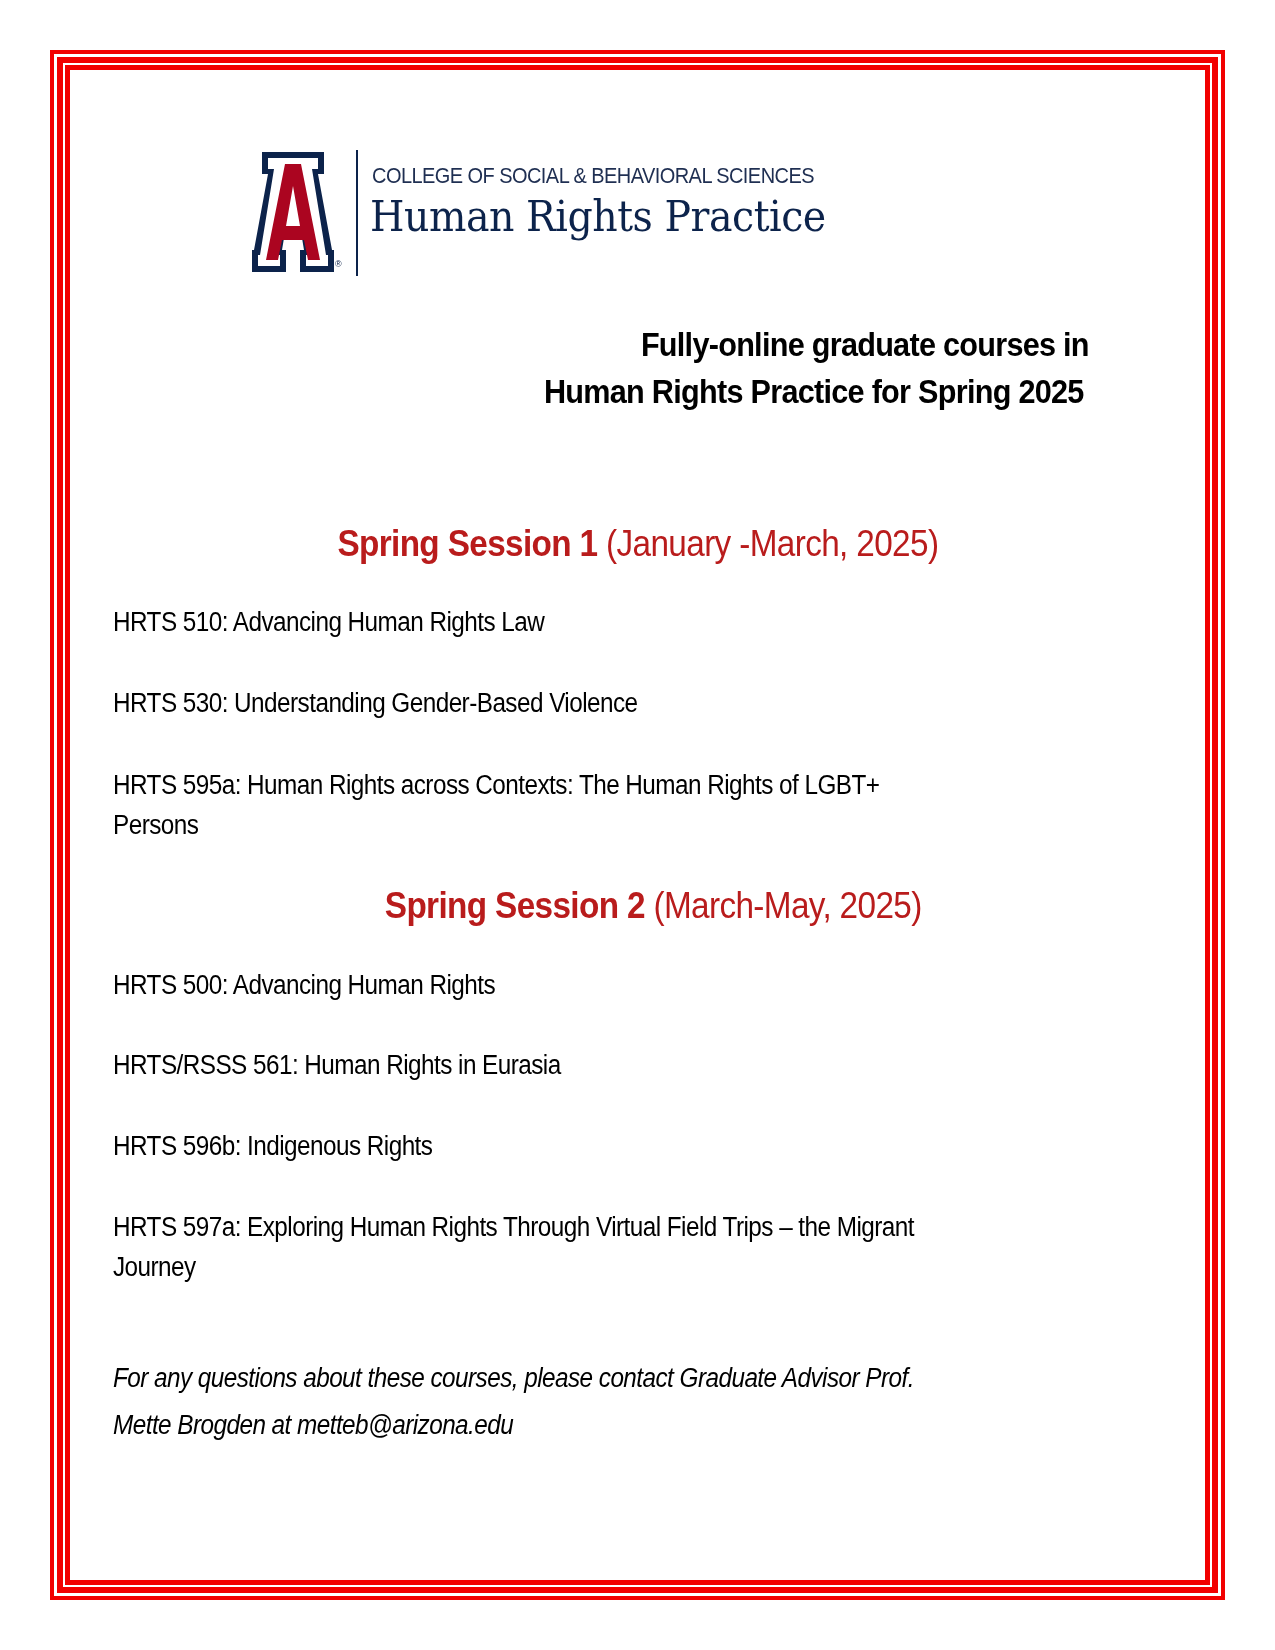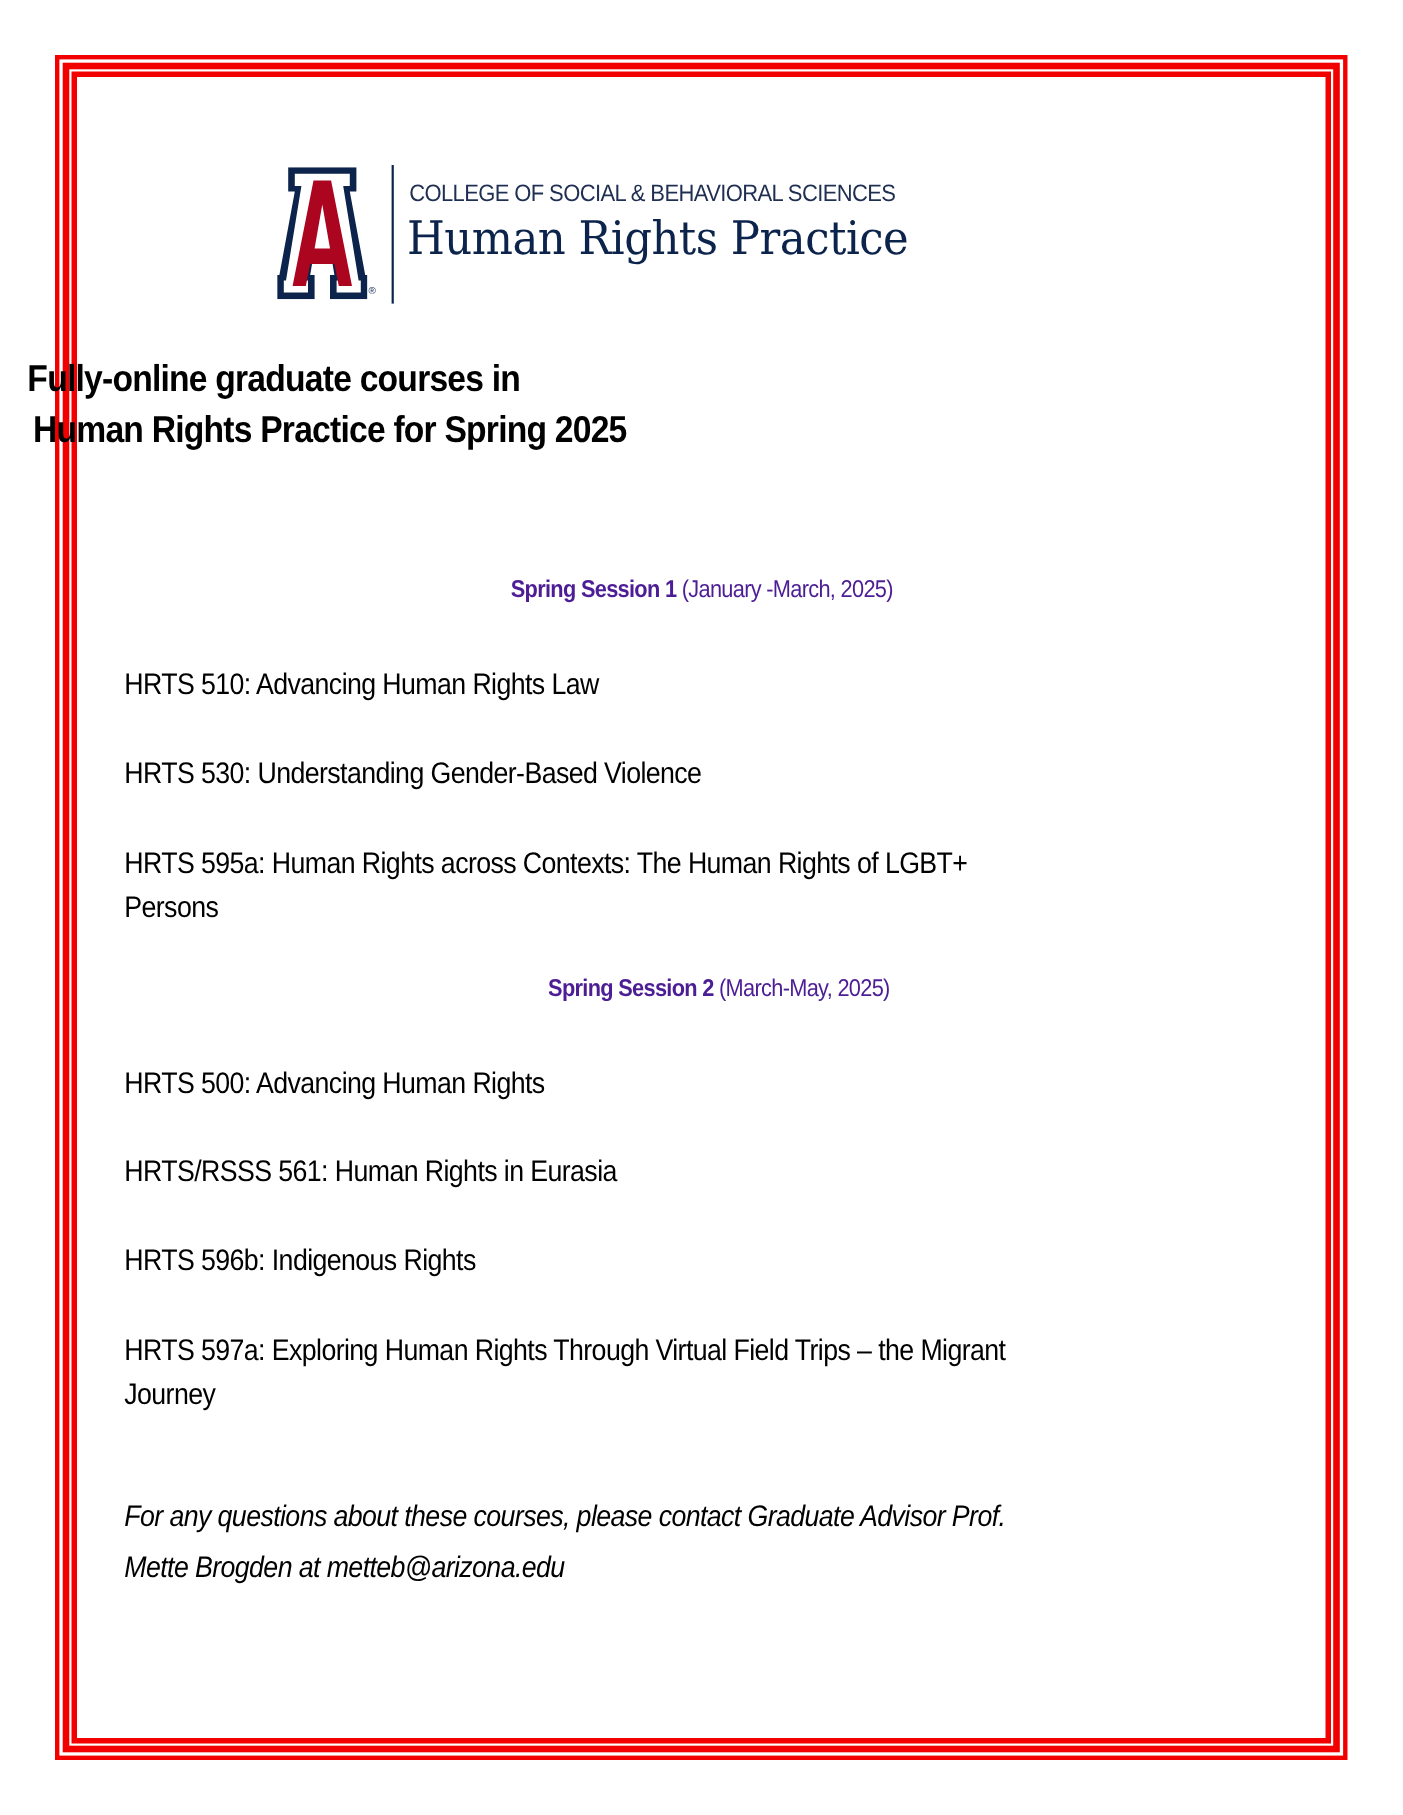--- a/index.html
+++ b/index.html
@@ -7,25 +7,25 @@
            font-family: "Liberation Sans", sans-serif; color: #000; }
     .b { position: absolute; background: #f20000; }
     .w { position: absolute; background: #ffffff; }
     .logo-a { position: absolute; left: 252px; top: 152px; width: 82px; height: 120px; }
     .reg { position: absolute; left: 335px; top: 259px; font-size: 9px; color: #0c234b; }
     .divider { position: absolute; left: 356px; top: 150px; width: 2px; height: 126px; background: #0c234b; }
     .college { position: absolute; left: 372px; top: 164px; font-size: 21.5px; color: #1f2f52;
                letter-spacing: -0.6px; white-space: nowrap; transform: scaleX(0.93); transform-origin: left; }
     .hrp { position: absolute; left: 370px; top: 192px; font-family: "DejaVu Serif", serif; font-size: 42px;
            color: #0c234b; letter-spacing: -0.5px; white-space: nowrap; transform: scaleX(0.94); transform-origin: left; }
-    .title { position: absolute; left: 0; width: 1114px; text-align: left; font-weight: bold;
+    .title { position: absolute; left: 0; width: 1114px; text-align: right; font-weight: bold;
              font-size: 34px; letter-spacing: -0.8px; white-space: nowrap; }
     .title span { display: inline-block; transform: scaleX(0.9); }
-    .session { position: absolute; left: 0; width: 1275px; text-align: center; font-size: 22px;
-               color: #4c1d95; white-space: nowrap; letter-spacing: -0.7px; }
+    .session { position: absolute; left: 0; width: 1275px; text-align: center; font-size: 37px;
+               color: #b91c1c; white-space: nowrap; letter-spacing: -0.7px; }
     .session .inner { display: inline-block; transform: scaleX(0.9); }
     .session .bold { font-weight: bold; }
     .course { position: absolute; left: 113px; font-size: 27px; letter-spacing: -0.6px; white-space: nowrap;
               transform: scaleX(0.9); transform-origin: left; line-height: 40px; }
     .footer { position: absolute; left: 113px; font-size: 27px; font-style: italic; letter-spacing: -0.6px;
               white-space: nowrap; transform: scaleX(0.9); transform-origin: left; line-height: 47px; }
   </style>
 </head>
 <body>
 

